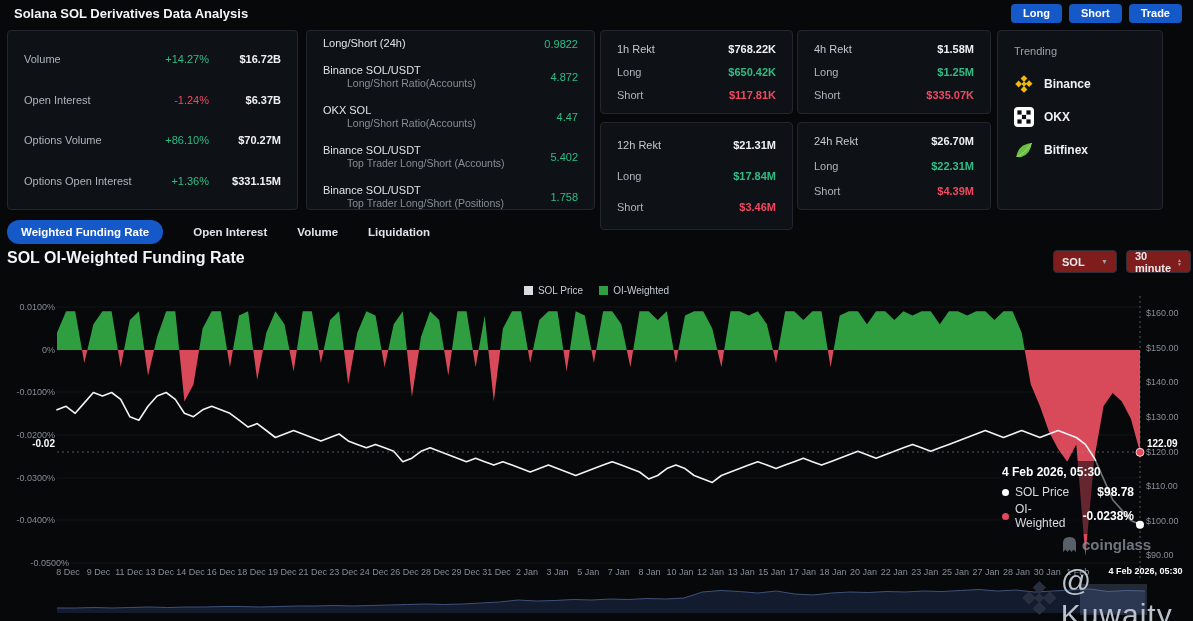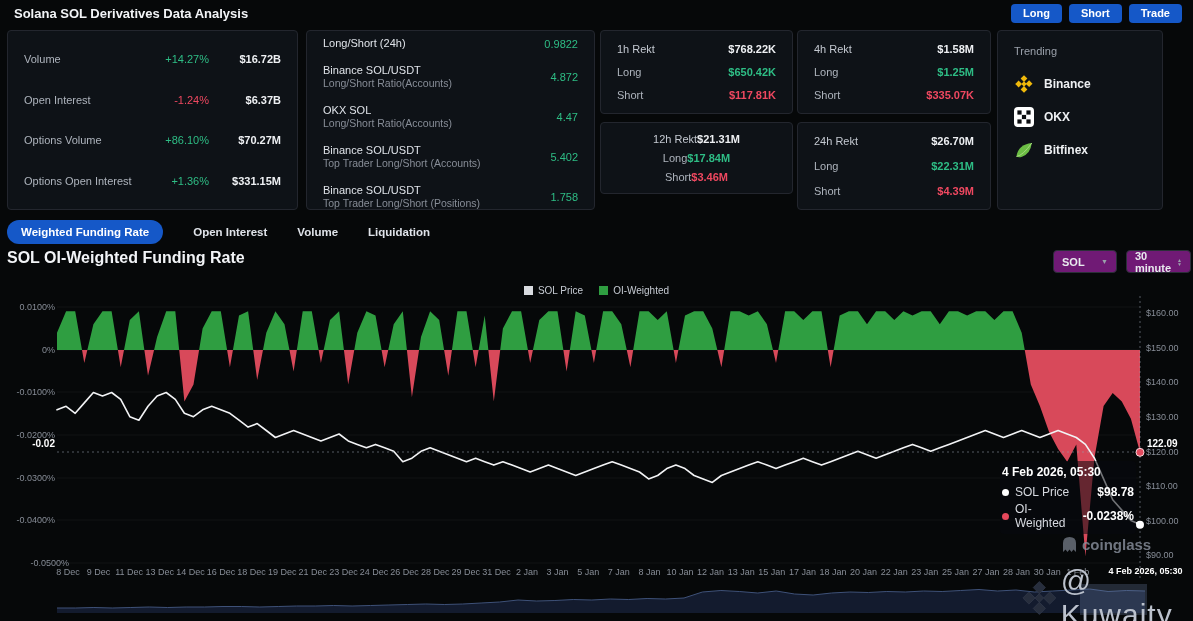--- a/index.html
+++ b/index.html
@@ -10,48 +10,48 @@
   .hdr-title{margin-left:14px;font-size:13px;font-weight:bold;color:#f2f4f7;}
   .hdr-btns{margin-left:auto;margin-right:11px;display:flex;gap:7px;}
   .hbtn{height:19px;padding:0 12px;background:#1558c8;border:none;border-radius:4px;
         color:#fff;font-size:11px;font-weight:bold;font-family:"Liberation Sans",sans-serif;
         display:flex;align-items:center;cursor:pointer;}
   
   .card{position:absolute;background:#0e1217;border:1px solid #23262e;border-radius:4px;box-sizing:border-box;}
   .c1{top:30px;left:7px;width:291px;height:180px;display:flex;flex-direction:column;justify-content:space-around;padding:8px 16px;}
   .c2{top:30px;left:306px;width:289px;height:180px;display:flex;flex-direction:column;justify-content:space-around;padding:6px 16px;gap:14px;}
   .c3a{top:30px;left:600px;width:193px;height:84px;}
-  .c3b{top:122px;left:600px;width:193px;height:72px;align-items:center;}
+  .c3b{top:122px;left:600px;width:193px;height:108px;}
   .c4a{top:30px;left:797px;width:194px;height:84px;}
   .c4b{top:122px;left:797px;width:194px;height:88px;}
   .c5{top:30px;left:997px;width:166px;height:180px;padding:10px 16px;box-sizing:border-box;}
   .srow{display:flex;align-items:center;font-size:11px;}
   .srow .lb{color:#aeb4bd;}
   .srow .chg{margin-left:auto;font-size:11px;}
   .srow .val{width:72px;text-align:right;font-weight:bold;color:#eef0f3;}
   .rrow{display:flex;align-items:center;font-size:11px;}
   .rrow .rl{line-height:13px;}
   .rrow .rl .m{color:#dfe3e9;}
-  .rrow .rl .s{color:#878d97;font-size:10.5px;}
+  .rrow .rl .s{color:#878d97;font-size:10.5px;margin-left:24px;}
   .rrow .rv{margin-left:auto;color:#2ebd85;font-size:11px;}
   .rekt{display:flex;flex-direction:column;justify-content:space-around;padding:6px 16px;}
   .krow{display:flex;font-size:11px;}
   .krow .kl{color:#aeb4bd;}
   .krow .kv{margin-left:auto;font-weight:bold;}
   .kv.w{color:#eef0f3;} .kv.g{color:#2ebd85;} .kv.r{color:#ef4860;}
   .tr-title{color:#9aa0aa;font-size:11px;margin:4px 0 10px 0;}
   .tr-item{display:flex;align-items:center;gap:10px;height:33px;cursor:pointer;}
   .tr-item .nm{font-size:12px;font-weight:bold;color:#eef0f3;}
   .ticon{width:20px;height:20px;flex:0 0 20px;}
   
   .tabs{position:absolute;top:219px;left:7px;display:flex;align-items:center;gap:30px;height:25px;}
   .tab{font-size:11.5px;font-weight:bold;color:#dfe3e9;cursor:pointer;}
   .tab.active{background:#1558c8;color:#fff;border-radius:13px;padding:6px 14px;}
   .sec-title{position:absolute;top:249px;left:7px;font-size:16px;font-weight:bold;color:#f2f4f7;}
-  .select{position:absolute;top:250px;height:23px;background:#701a75;border:1px solid #2b2f38;border-radius:4px;
+  .select{position:absolute;top:250px;height:23px;background:#7f1d1d;border:1px solid #2b2f38;border-radius:4px;
           display:flex;align-items:center;padding:0 8px;box-sizing:border-box;font-size:11px;font-weight:bold;color:#e8eaee;cursor:pointer;}
   .sel-sym{left:1053px;width:64px;} .sel-int{left:1126px;width:65px;}
   .caret{margin-left:auto;font-size:7px;color:#9aa1ab;}
   .stepper{margin-left:auto;display:flex;flex-direction:column;color:#9aa1ab;font-size:5px;line-height:4px;}
   
   .legend{position:absolute;top:285px;left:0;width:1193px;display:flex;justify-content:center;gap:16px;font-size:10px;color:#c6cbd3;}
   .legend .it{display:flex;align-items:center;gap:5px;}
   .sw{width:9px;height:9px;display:inline-block;}
   svg.chart{position:absolute;left:0;top:0;width:1193px;height:621px;}
   .axlbl{position:absolute;font-size:9px;color:#878d97;}

